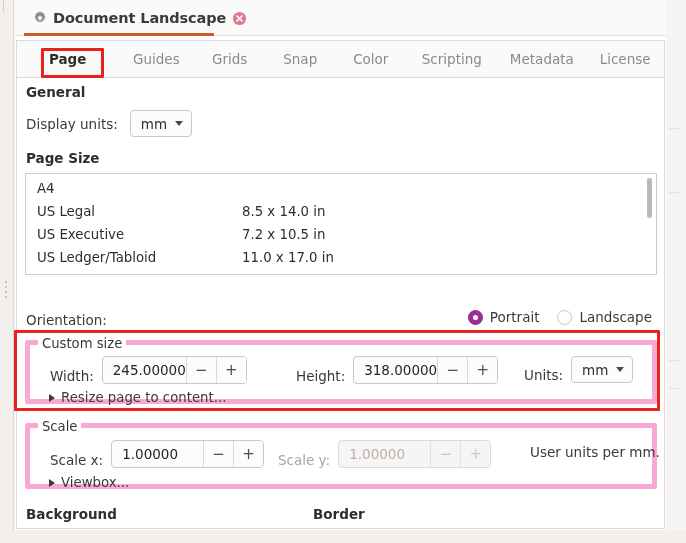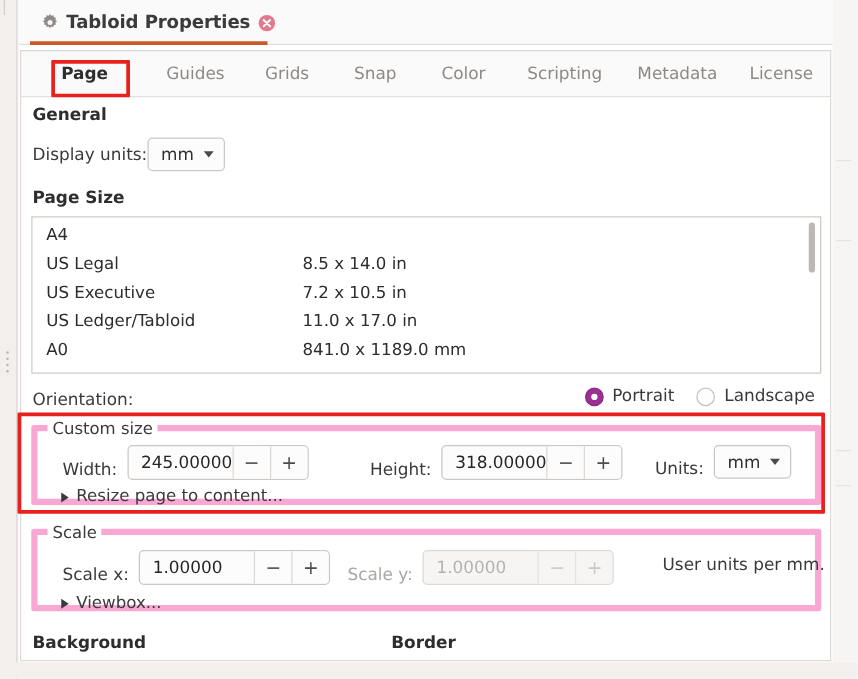--- a/index.html
+++ b/index.html
@@ -107,21 +107,21 @@
   .sec-head {
     position: absolute; font-size: 13.5px; font-weight: bold; color: #2e2e2e;
   }
   .lbl { font-size: 13.5px; color: #3a3a3a; white-space: nowrap; }
   .lbl.dim { color: #a9a5a2; }
 
   
   #general-head { left: 9px; top: 6px; }
   #display-units-row {
     position: absolute; left: 9px; top: 32px;
-    display: flex; align-items: center; gap: 0;
+    display: flex; align-items: center; gap: 12px;
   }
 
   .combo {
     display: inline-flex; align-items: center; justify-content: space-between;
     gap: 8px;
     height: 27px; padding: 0 8px 0 10px;
     background: #fdfcfc;
     border: 1px solid #ccc7c3;
     border-radius: 4px;
     font-size: 13.5px; color: #303030;
@@ -130,21 +130,21 @@
   .combo .caret {
     width: 0; height: 0;
     border-left: 4.5px solid transparent;
     border-right: 4.5px solid transparent;
     border-top: 5.5px solid #4a4a4a;
   }
 
   
   #pagesize-head { left: 9px; top: 72px; }
   .listbox {
-    position: absolute; left: 8px; top: 95px; width: 632px; height: 126px;
+    position: absolute; left: 8px; top: 95px; width: 632px; height: 102px;
     background: #ffffff;
     border: 1px solid #cfcac6;
     overflow: hidden;
   }
   .list-row {
     position: relative; height: 23px;
     display: flex; align-items: center;
     font-size: 13.3px; color: #2d2d2d;
     cursor: pointer;
   }
@@ -280,21 +280,21 @@
       <div class="title-tab">
         <span class="gear-icon">
           <svg viewBox="0 0 16 16" width="16" height="16" aria-hidden="true">
             <g fill="#8f8b88">
               <path d="M8 1.2l1 1.4 1.7-.5.4 1.7 1.7.4-.5 1.7 1.4 1-1.4 1 .5 1.7-1.7.4-.4 1.7-1.7-.5-1 1.4-1-1.4-1.7.5-.4-1.7-1.7-.4.5-1.7-1.4-1 1.4-1-.5-1.7 1.7-.4.4-1.7 1.7.5z"></path>
             </g>
             <circle cx="8" cy="8" r="2.5" fill="#fbfafa"></circle>
             <circle cx="8" cy="8" r="2.5" fill="none" stroke="#8f8b88" stroke-width="1"></circle>
           </svg>
         </span>
-        <span class="title-text">Tabloid Properties</span>
+        <span class="title-text">Document Landscape</span>
         <span class="close-icon">
           <svg viewBox="0 0 16 16" width="15" height="15" aria-hidden="true">
             <circle cx="8" cy="8" r="7" fill="#e07a8c"></circle>
             <path d="M5.3 5.3l5.4 5.4M10.7 5.3l-5.4 5.4" stroke="#ffffff" stroke-width="1.7" stroke-linecap="round"></path>
           </svg>
         </span>
       </div>
       <div class="title-underline"></div>
     </div>
 

